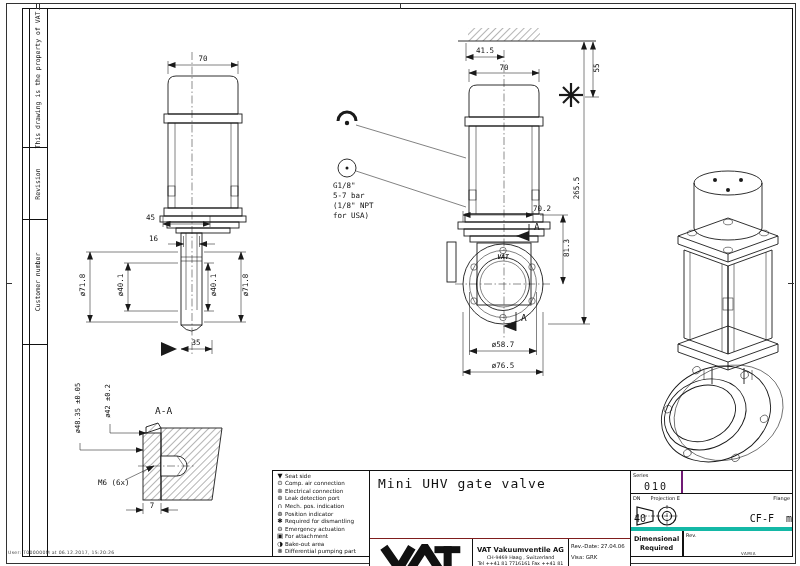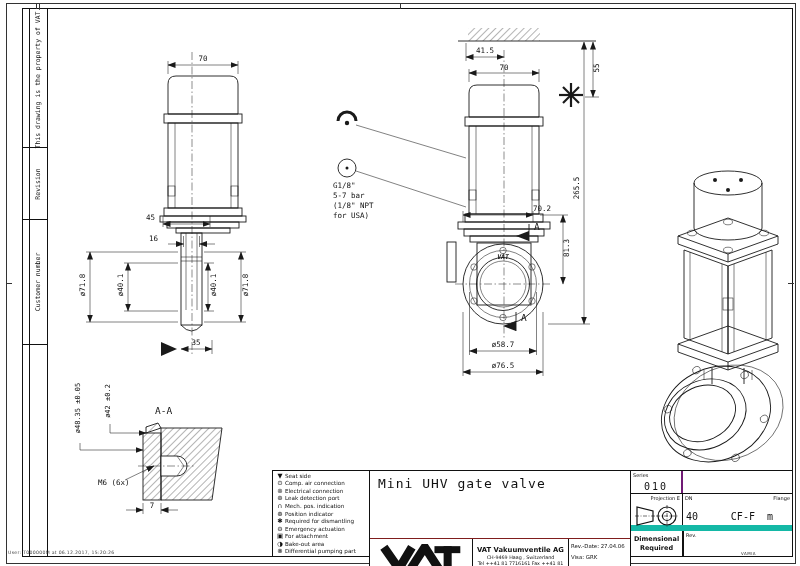--- a/index.html
+++ b/index.html
@@ -37,34 +37,34 @@
   .brandrow{position:absolute;left:0;right:0;bottom:0;height:38px;border-top:1px solid #7f1d1d;display:flex;}
   .logocell{width:102px;display:flex;align-items:center;justify-content:center;}
   .compcell{flex:1;border-left:1px solid #111;display:flex;flex-direction:column;align-items:center;justify-content:center;text-align:center;}
   .cname{font:6.8px "DejaVu Sans",sans-serif;font-weight:bold;}
   .caddr{font:4.8px "DejaVu Sans",sans-serif;margin-top:1px;}
   .revcell{width:62px;border-left:1px solid #111;padding:4px 2px;box-sizing:border-box;}
   .revcell div{font:5.4px "DejaVu Sans",sans-serif;margin-bottom:5px;white-space:nowrap;}
   .rightbox{left:630px;top:470px;width:163px;height:87px;display:flex;flex-direction:column;}
   .rrow{display:flex;box-sizing:border-box;}
   .r1{height:23px;border-bottom:1px solid #111;}
-  .r2{height:37px;border-bottom:6px solid #14b8a6;}
+  .r2{height:37px;border-bottom:4px solid #14b8a6;flex-direction:column;}
   .r3{flex:1;}
   .c-series{width:52px;border-right:2px solid #701a75;box-sizing:border-box;position:relative;}
   .c-order{flex:1;position:relative;}
   .slab{position:absolute;left:2px;top:1px;font:5px "DejaVu Sans",sans-serif;}
   .sval{position:absolute;left:0;right:0;bottom:1px;text-align:center;font:10px "DejaVu Sans Mono",monospace;letter-spacing:2px;}
   .oval{position:absolute;left:0;right:0;bottom:1px;text-align:center;font:11px "DejaVu Sans Mono",monospace;letter-spacing:1.5px;}
   .c-proj{width:52px;border-right:1px solid #111;box-sizing:border-box;position:relative;}
   .projlab{position:absolute;right:2px;top:1px;font:5px "DejaVu Sans",sans-serif;}
   .c-dn{flex:1;position:relative;}
   .dnlab{position:absolute;left:2px;top:1px;font:5px "DejaVu Sans",sans-serif;}
   .flab{position:absolute;right:2px;top:1px;font:5px "DejaVu Sans",sans-serif;}
   .dnval{position:absolute;left:3px;bottom:3px;font:10px "DejaVu Sans Mono",monospace;}
-  .fval{position:absolute;right:19px;bottom:3px;font:10px "DejaVu Sans Mono",monospace;white-space:pre;}
+  .fval{position:absolute;right:0;bottom:3px;font:10px "DejaVu Sans Mono",monospace;white-space:pre;}
   .c-doc{width:52px;border-right:1px solid #111;box-sizing:border-box;display:flex;flex-direction:column;align-items:center;justify-content:center;}
   .c-doc div{font:6.5px "DejaVu Sans",sans-serif;font-weight:bold;line-height:1.25;}
   .c-num{flex:1;display:flex;align-items:center;justify-content:center;font:17px "DejaVu Sans Mono",monospace;letter-spacing:3px;}
   .c-rev{width:26px;border-left:1px solid #111;box-sizing:border-box;position:relative;}
   .formcode{left:741px;top:551px;font:4px "DejaVu Sans",sans-serif;color:#333;letter-spacing:0.5px;}
   .printinfo{left:8px;top:550px;font:4.6px "DejaVu Sans",sans-serif;color:#444;letter-spacing:0.3px;}
   .tick{position:absolute;background:#333;}
 </style>
 </head>
 <body>

